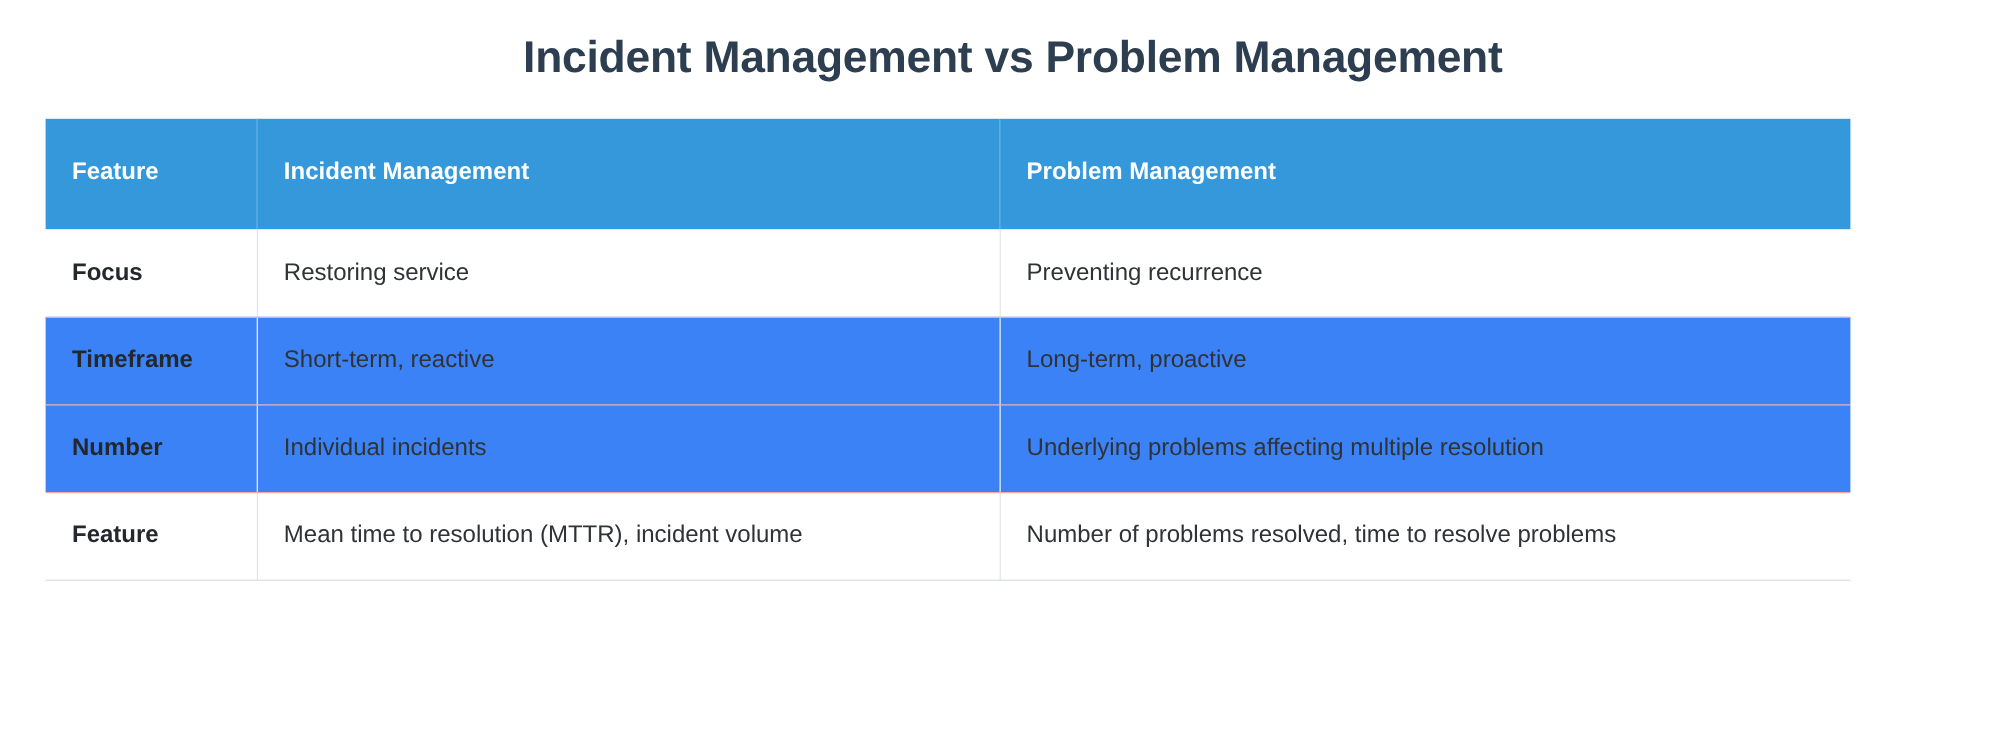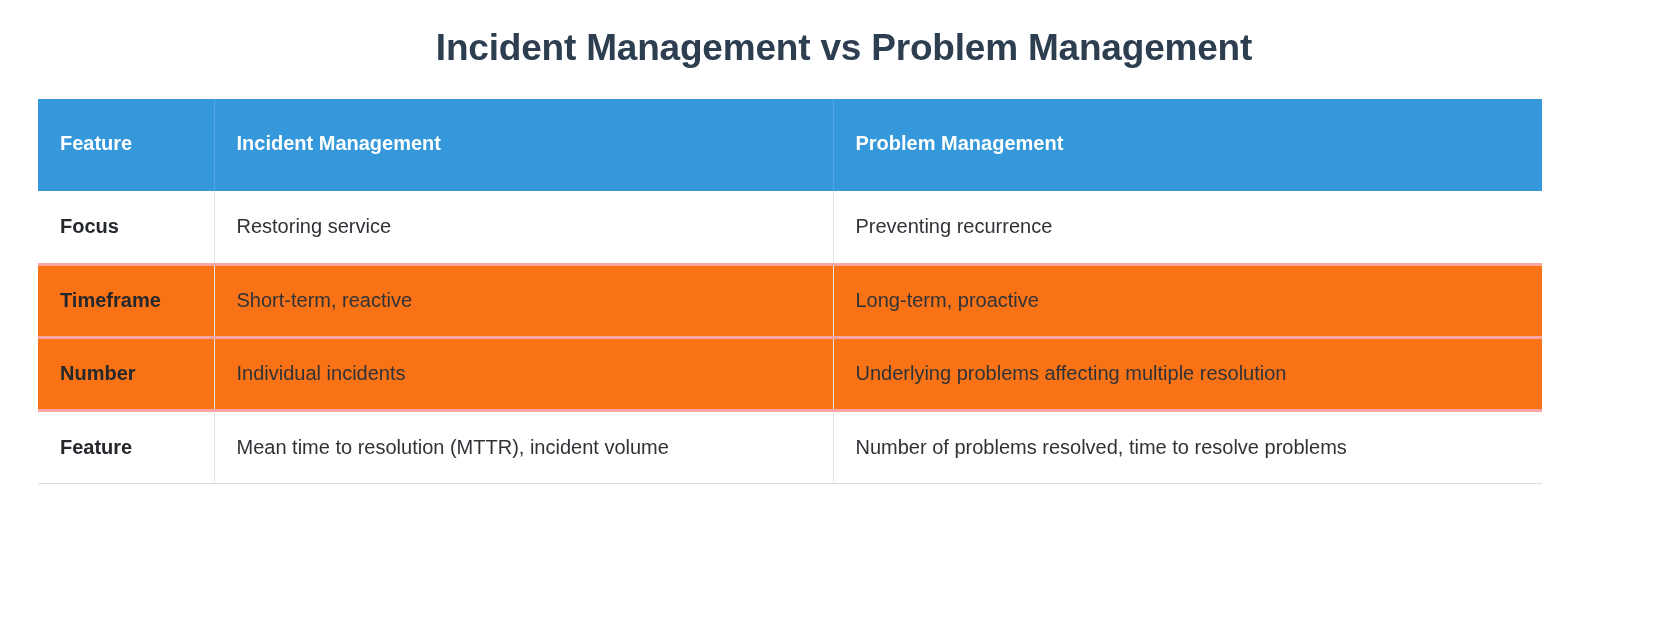--- a/index.html
+++ b/index.html
@@ -64,35 +64,35 @@
     border-right: none;
     margin-left: 36px;
   }
 
   table.cmp tbody td {
     height: 73px;
     font-size: 20px;
     color: #2f3337;
     text-align: left;
     padding: 0 0 0 22px;
-    border-bottom: 3px solid #fca5a5;
+    border-bottom: 1px solid #fca5a5;
     border-right: 1px solid #e2e5e9;
     vertical-align: middle;
     box-sizing: border-box;
     white-space: nowrap;
   }
   table.cmp tbody td:last-child {
     border-right: none;
   }
   table.cmp tbody td.feature {
     font-weight: bold;
     color: #24282c;
   }
   table.cmp tbody tr.alt td {
-    background: #f97316;
+    background: #3b82f6;
   }
   table.cmp tbody tr:last-child td {
     border-bottom: 1px solid #d9dce0;
   }
 </style>
 </head>
 <body>
 
 <div class="page">
 

